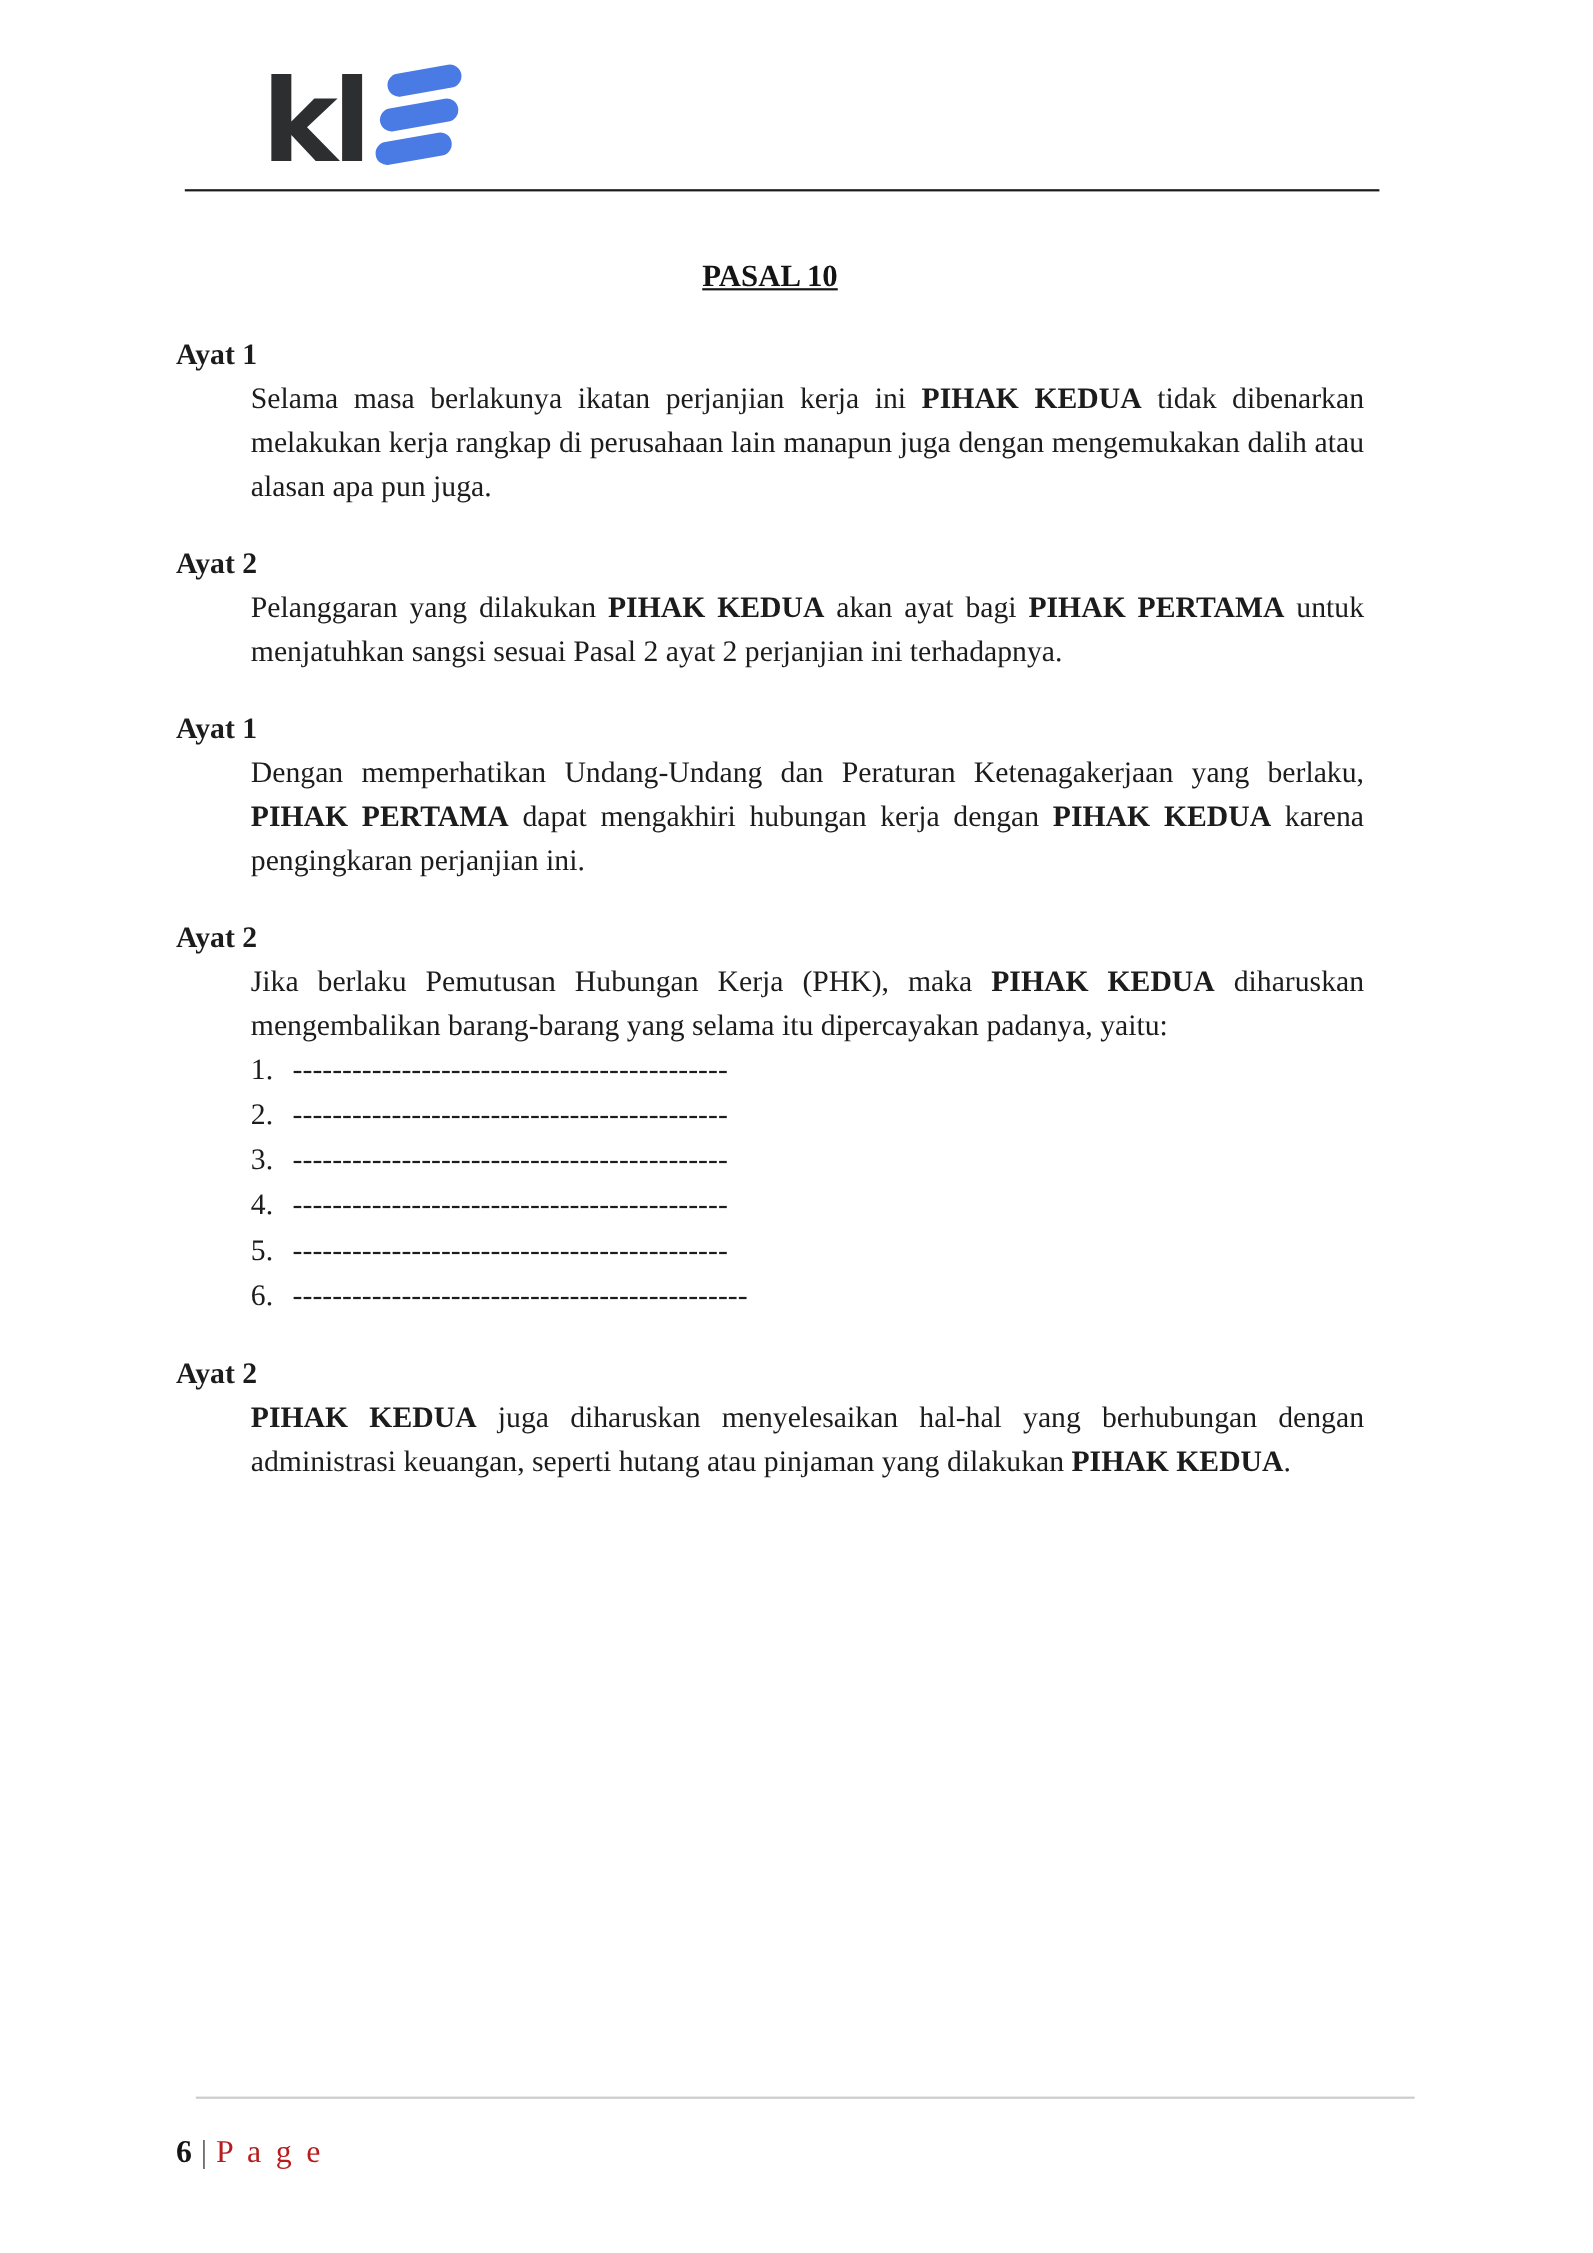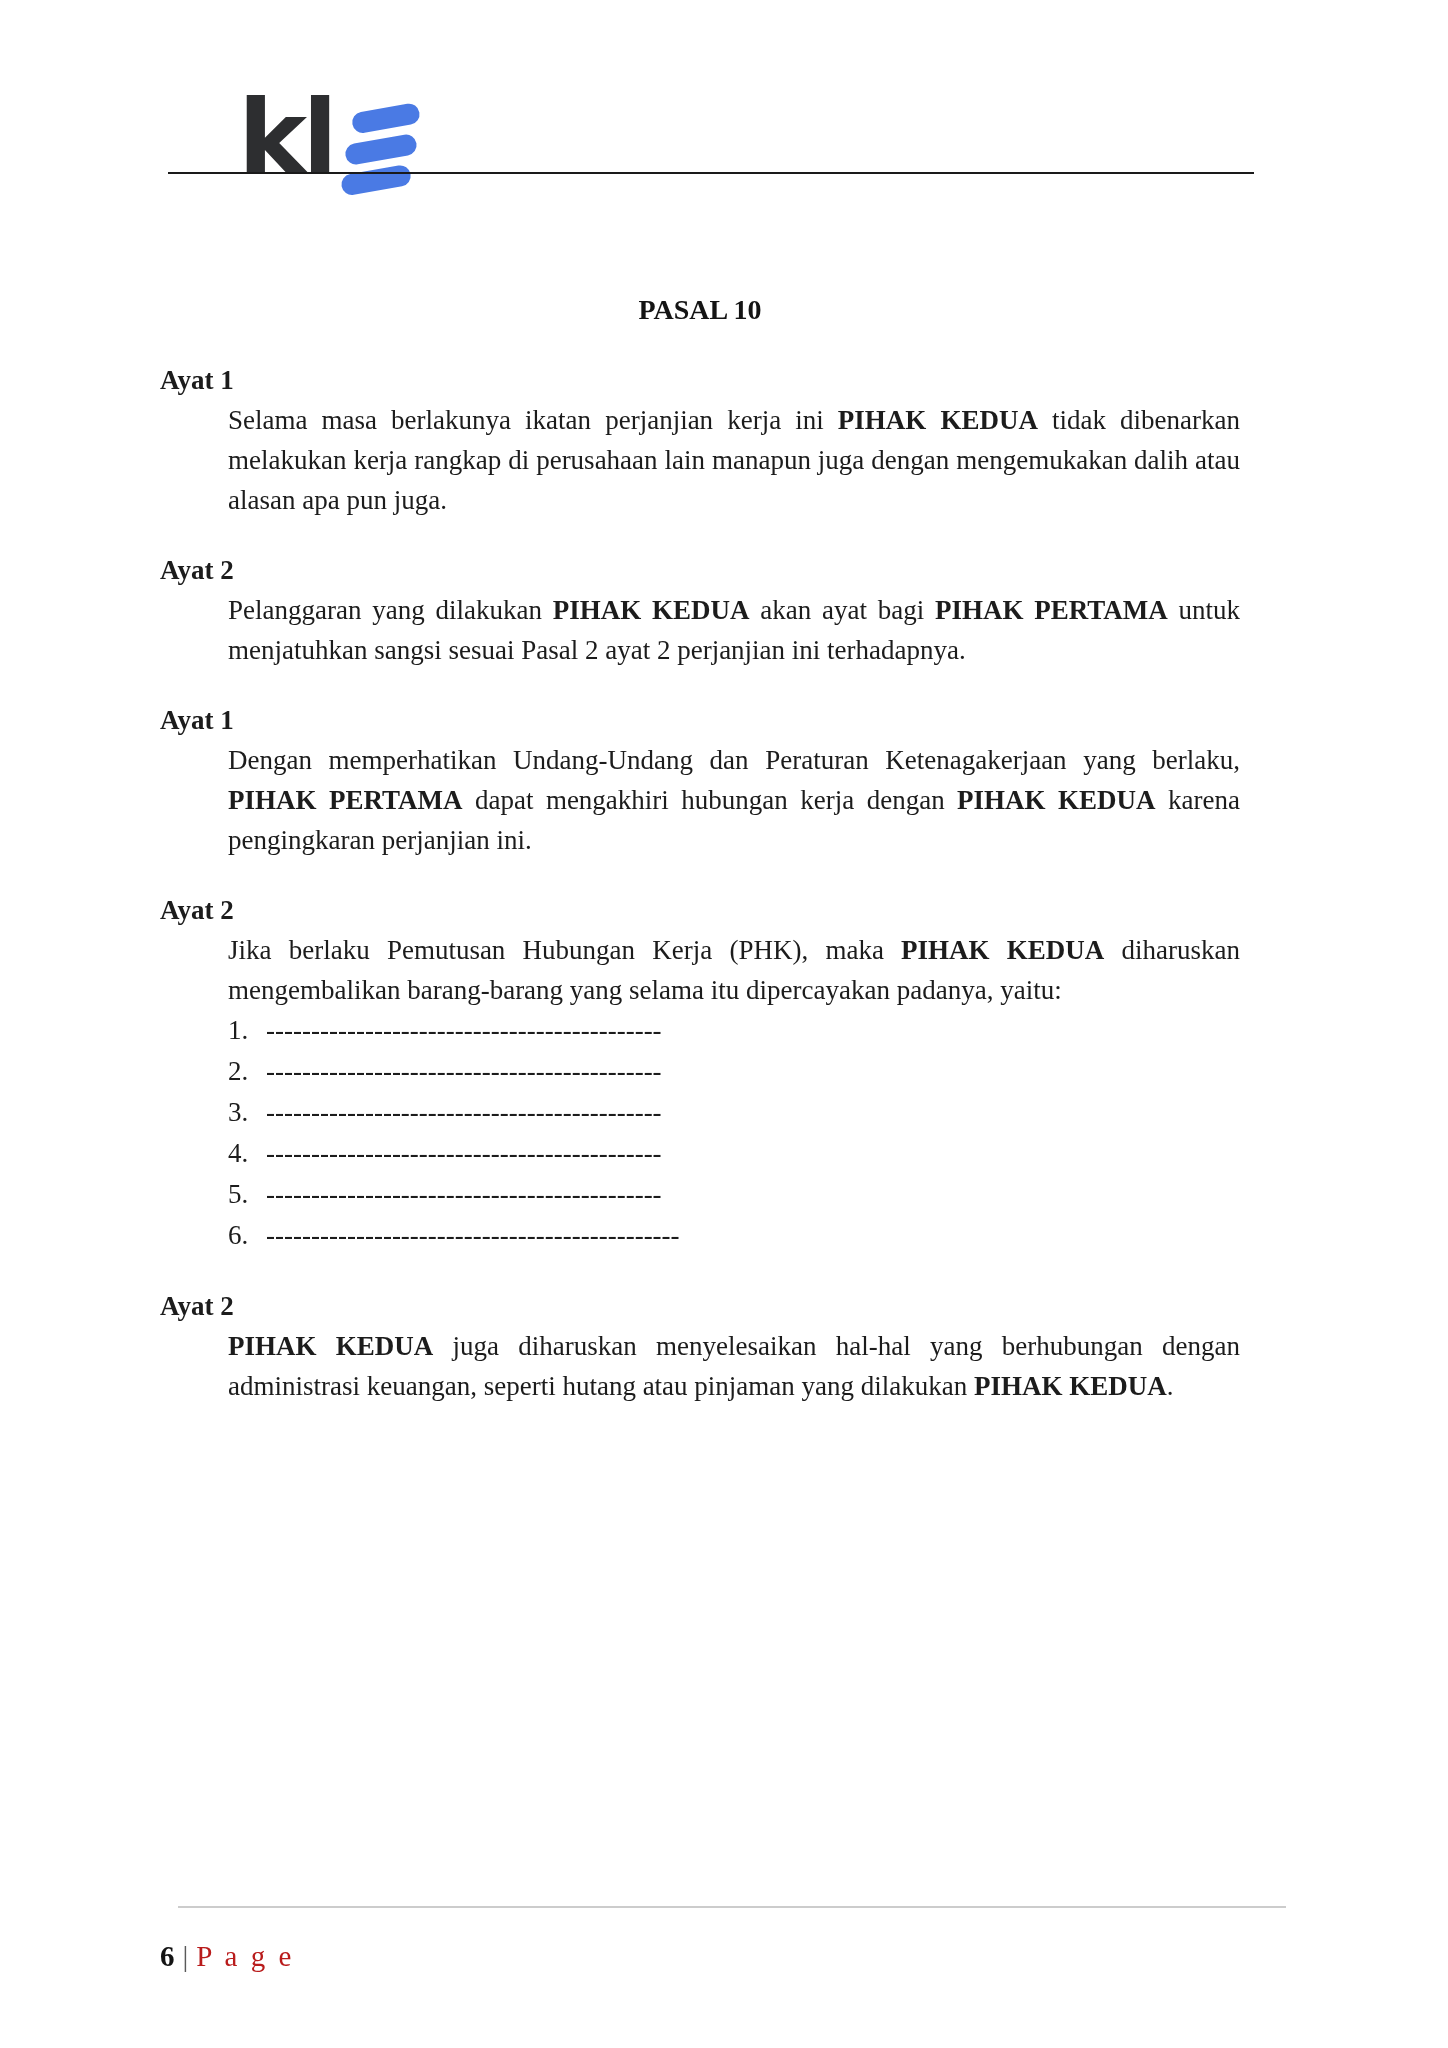--- a/index.html
+++ b/index.html
@@ -7,23 +7,22 @@
     position:relative;
     width:1448px;height:2048px;
     background:#ffffff;
     overflow:hidden;
     font-family:"Liberation Serif", serif;
   }
 
   
   .logo{
     position:absolute;left:238px;top:58px;
-    display:flex;align-items:flex-end;
+    display:flex;align-items:flex-start;
     height:120px;
-    margin-top:12px;
   }
   .logo-txt{
     font-family:"DejaVu Sans", sans-serif;
     font-weight:800;
     font-size:104px;
     line-height:1;
     letter-spacing:-5px;
     color:#2d2e30;
   }
   .logo-e{
@@ -47,21 +46,21 @@
 
   
   .content{
     position:absolute;left:0;top:174px;width:1448px;
     padding:0;box-sizing:border-box;
     font-size:27px;line-height:40px;color:#1c1c1c;
   }
   .inner{margin:0 208px 0 160px;}
   .pasal-title{margin:0;text-align:center;font-weight:700;color:#141414;}
   .pasal-title div{font-size:28px;line-height:40px;}
-  .mt-sec1{margin-top:116px;}
+  .mt-sec1{margin-top:58px;text-decoration:underline;}
   .mt-sec2{margin-top:56px;}
   .ayat{margin-top:30px;}
   .ayat-label{font-weight:700;}
   .para{margin:0;padding-left:68px;text-align:justify;}
   .b{font-weight:700;}
 
   .dash-list{margin:0;padding:0 0 0 68px;list-style:none;}
   .dash-list li{display:flex;line-height:41px;}
   .dash-list .num{width:38px;flex:none;}
   .dash-list .dashes{white-space:nowrap;overflow:hidden;}

